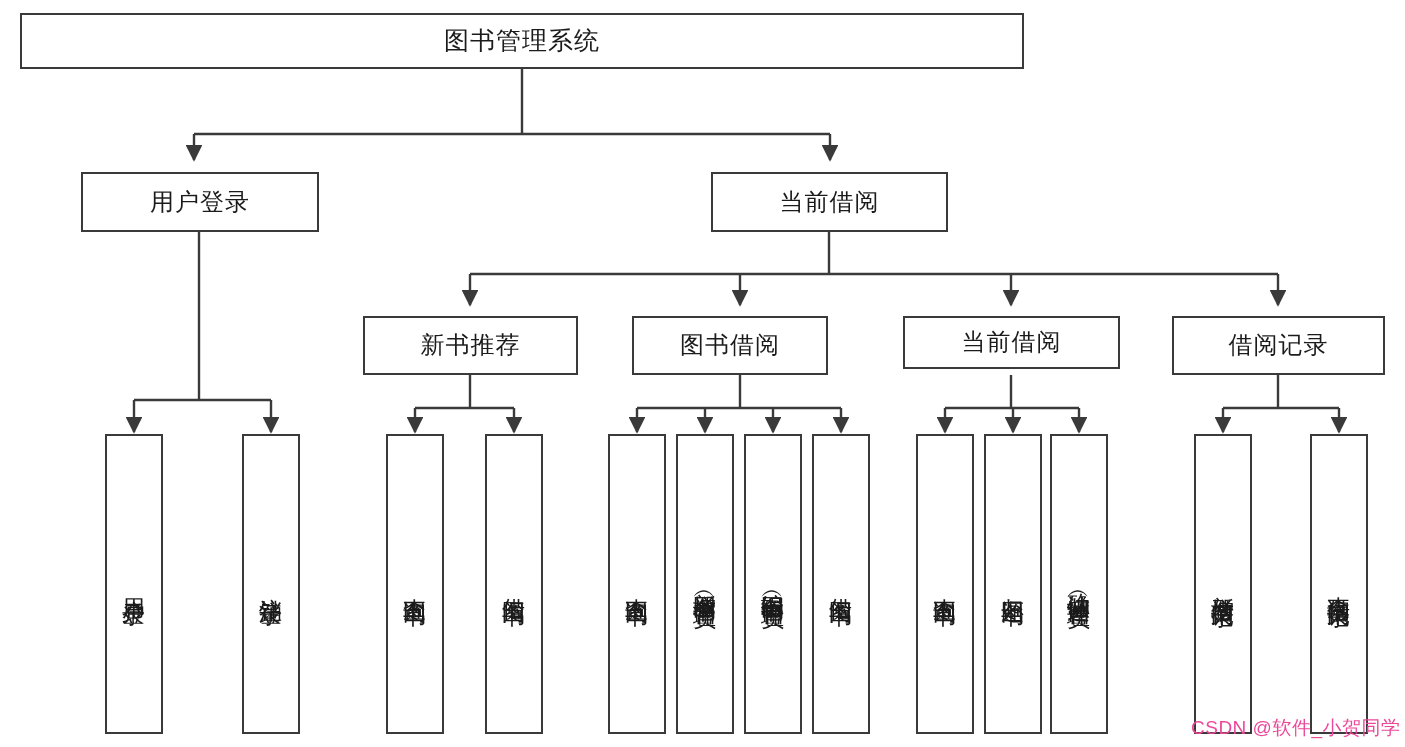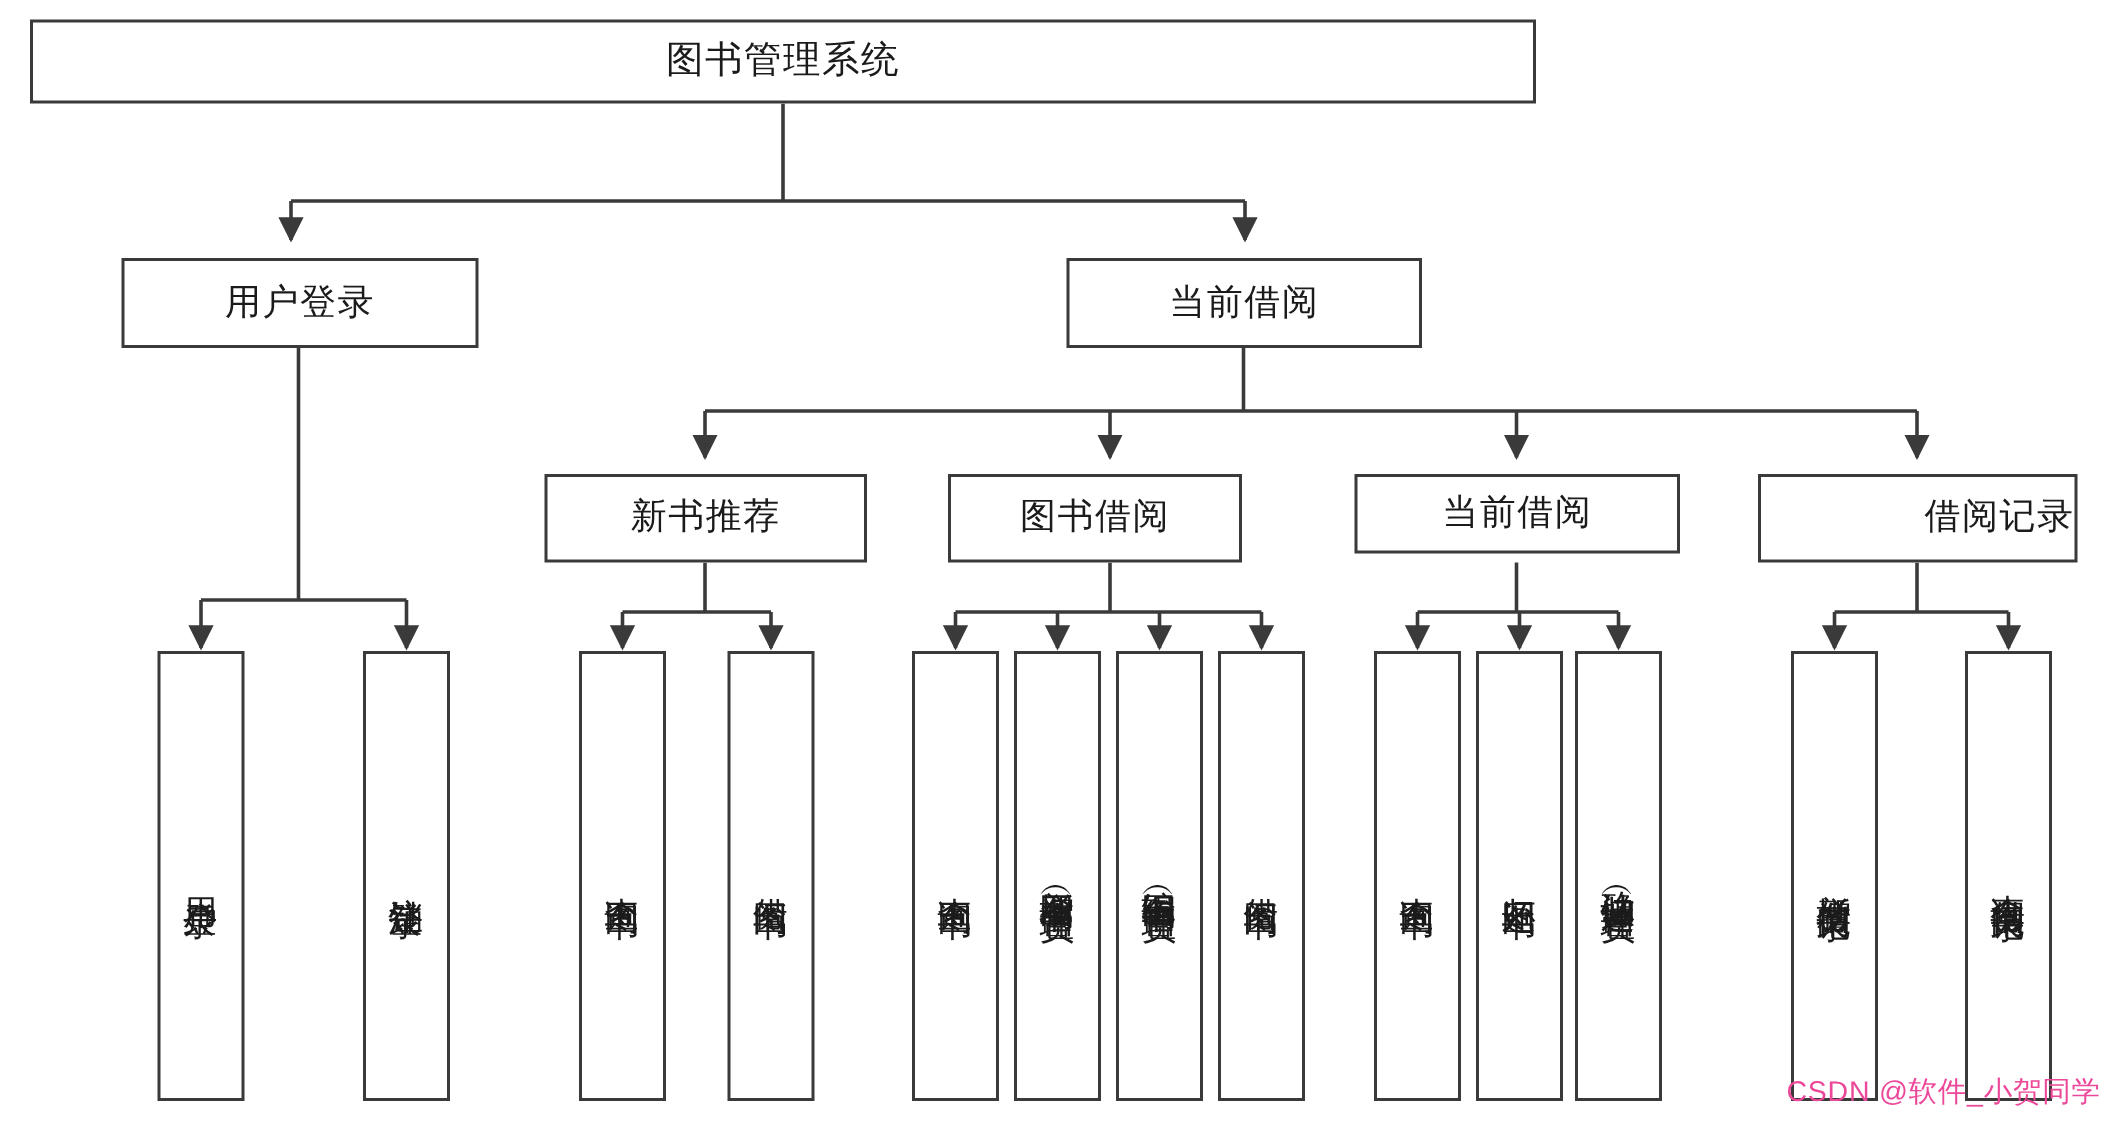--- a/index.html
+++ b/index.html
@@ -137,21 +137,21 @@
   </div>
 
   <div class="node h" style="left:632px; top:316px; width:196px; height:59px;">
     <span class="lbl">图书借阅</span>
   </div>
 
   <div class="node h" style="left:903px; top:316px; width:217px; height:53px;">
     <span class="lbl">当前借阅</span>
   </div>
 
-  <div class="node h" style="left:1172px; top:316px; width:213px; height:59px;justify-content:flex-end;">
+  <div class="node h" style="left:1172px; top:316px; width:213px; height:59px;">
     <span class="lbl">借阅记录</span>
   </div>
 
   <div class="node v" style="left:105px; top:434px; width:58px; height:300px;">
     <span class="lbl">用户登录</span>
   </div>
 
   <div class="node v" style="left:242px; top:434px; width:58px; height:300px;">
     <span class="lbl">注销登录</span>
   </div>

